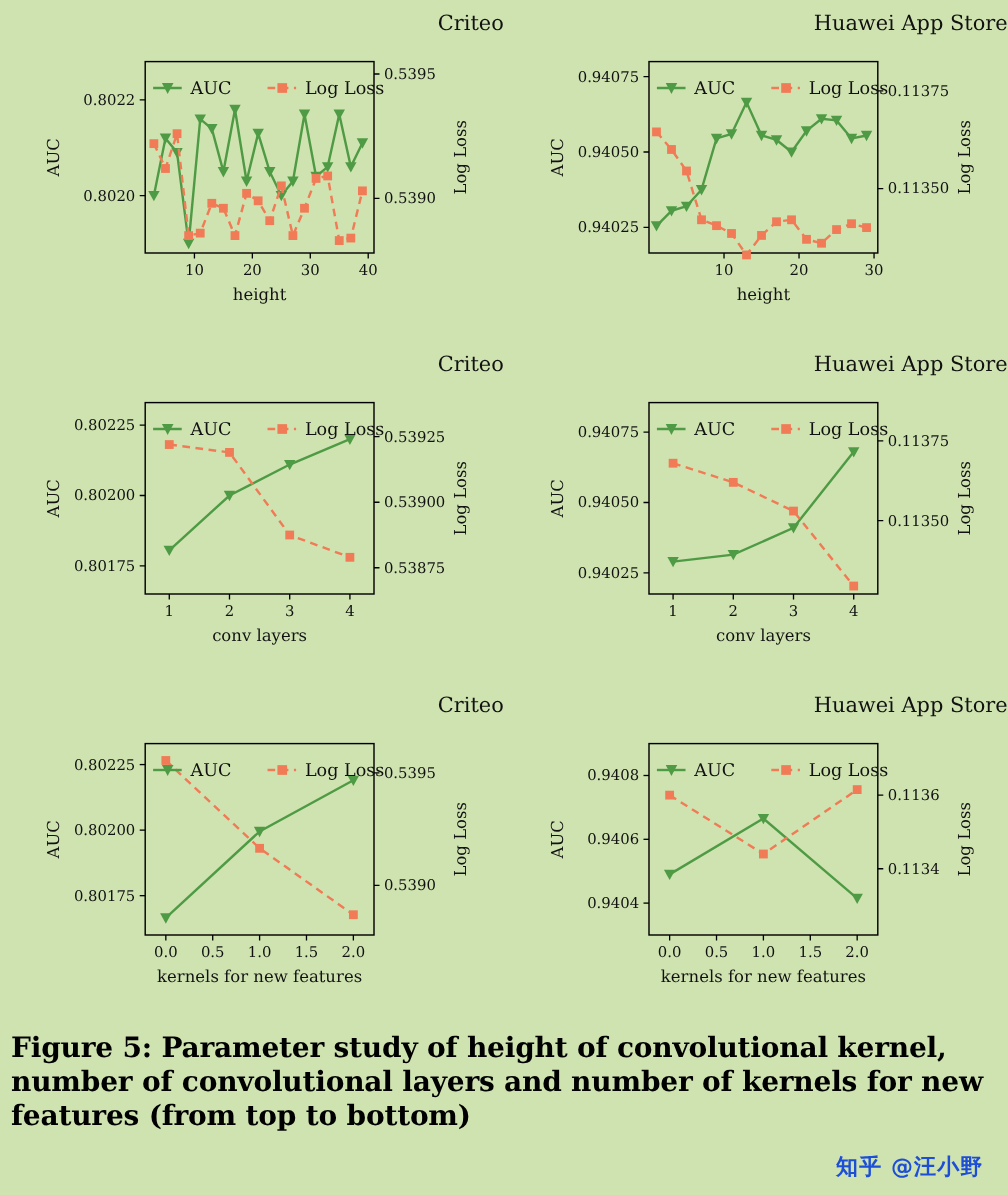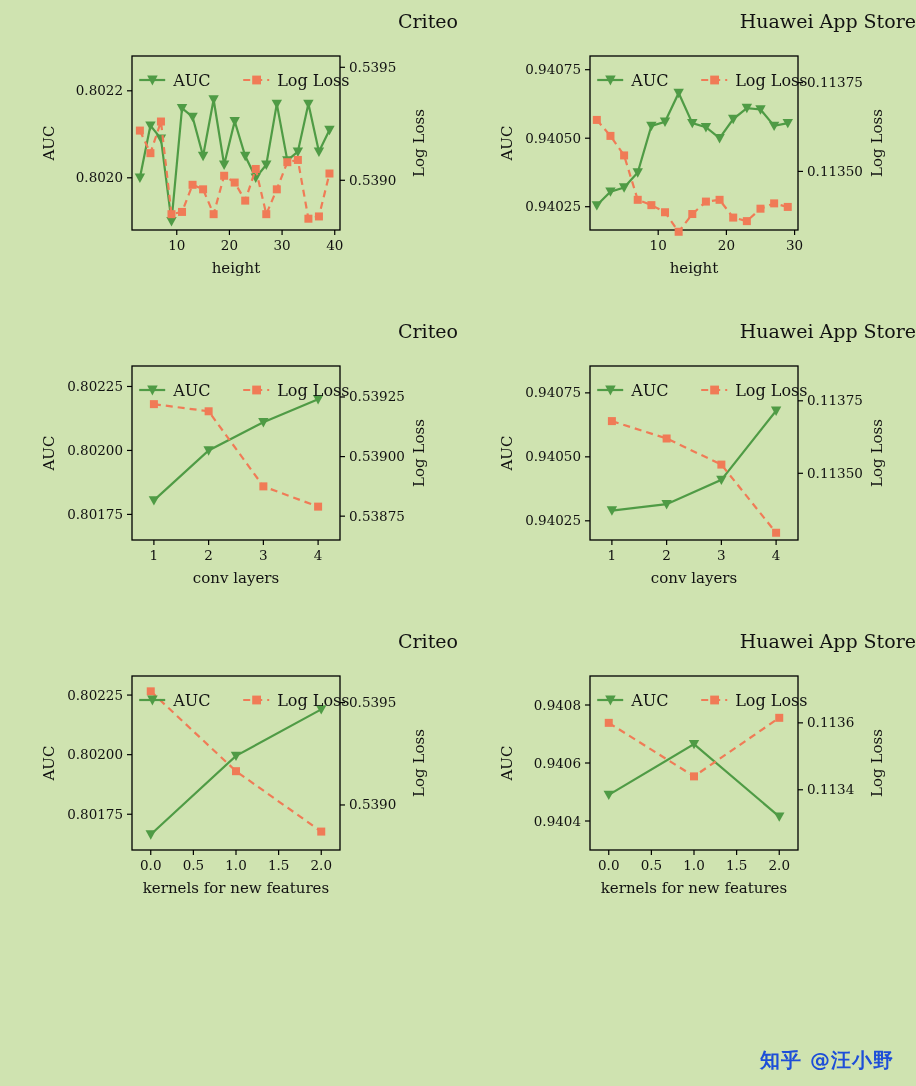--- a/index.html
+++ b/index.html
@@ -388,17 +388,18 @@
             <g>
               <line x1="243.2" y1="72" x2="269.2" y2="72" stroke="#f07b56" stroke-width="2.2" stroke-dasharray="7,5"></line>
               <rect x="252.2" y="67.6" width="8.8" height="8.8" fill="#f07b56"></rect>
               <text x="277.2" y="77.5" font-size="16" fill="#111">Log Loss</text>
             </g>
           </svg>
         </div>
     </div>
   </div>
 
+  <div class="caption">Figure 5: Parameter study of height of convolutional kernel, number of convolutional layers and number of kernels for new features (from top to bottom)</div>
   <div class="watermark">
     <span class="wm-logo">知乎 @汪小野</span>
   </div>
 
 </div>
 
 </body></html>

